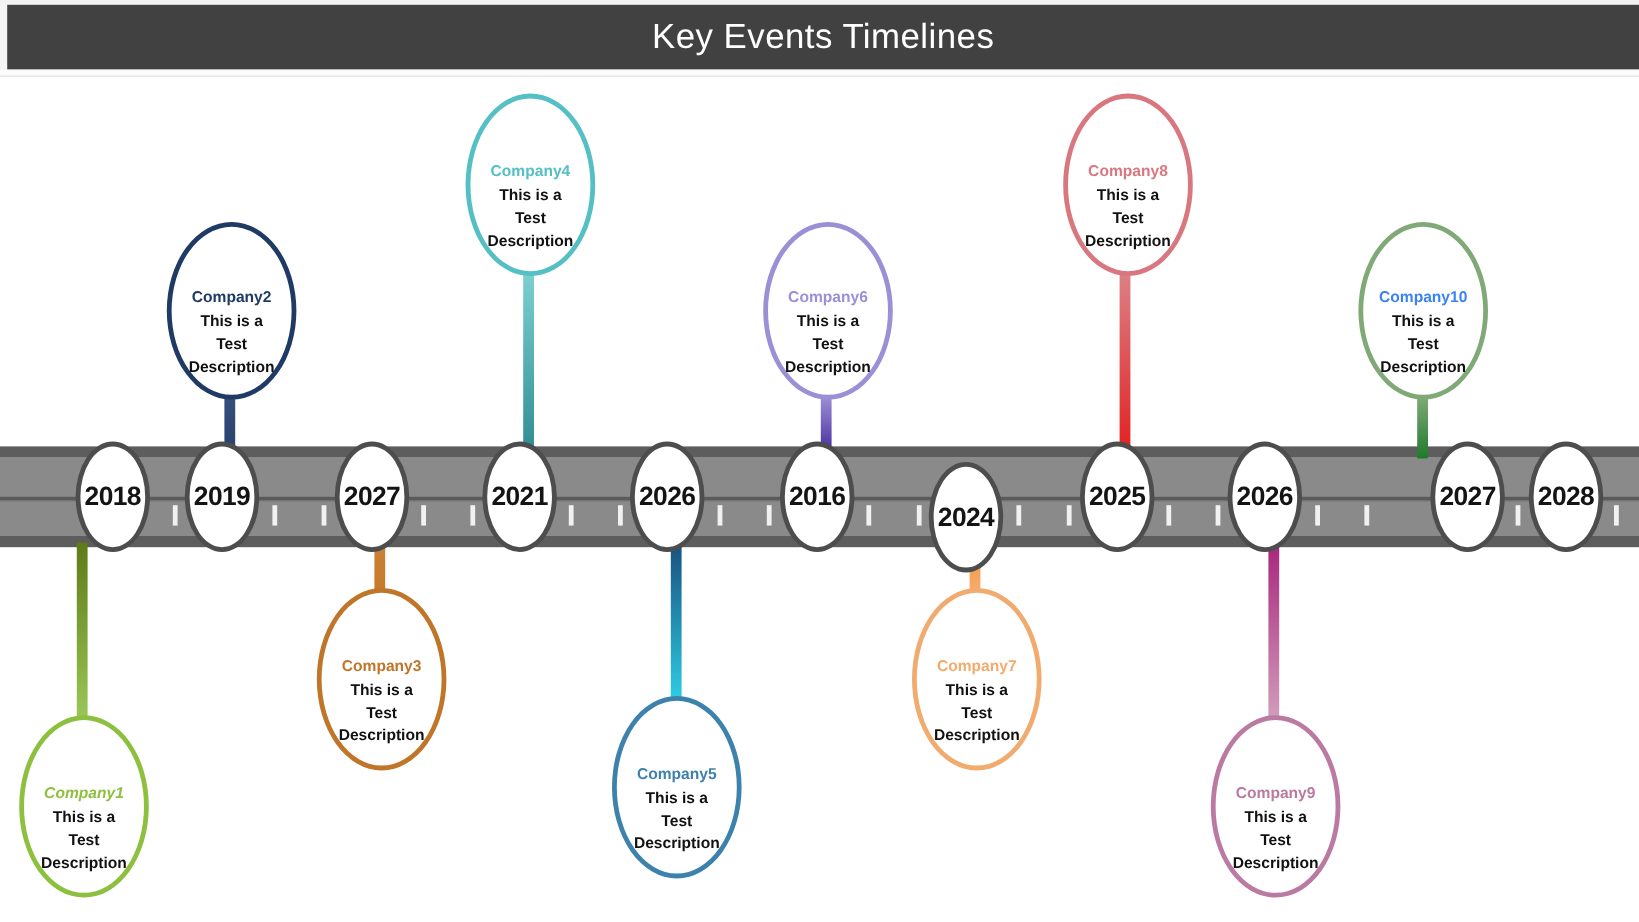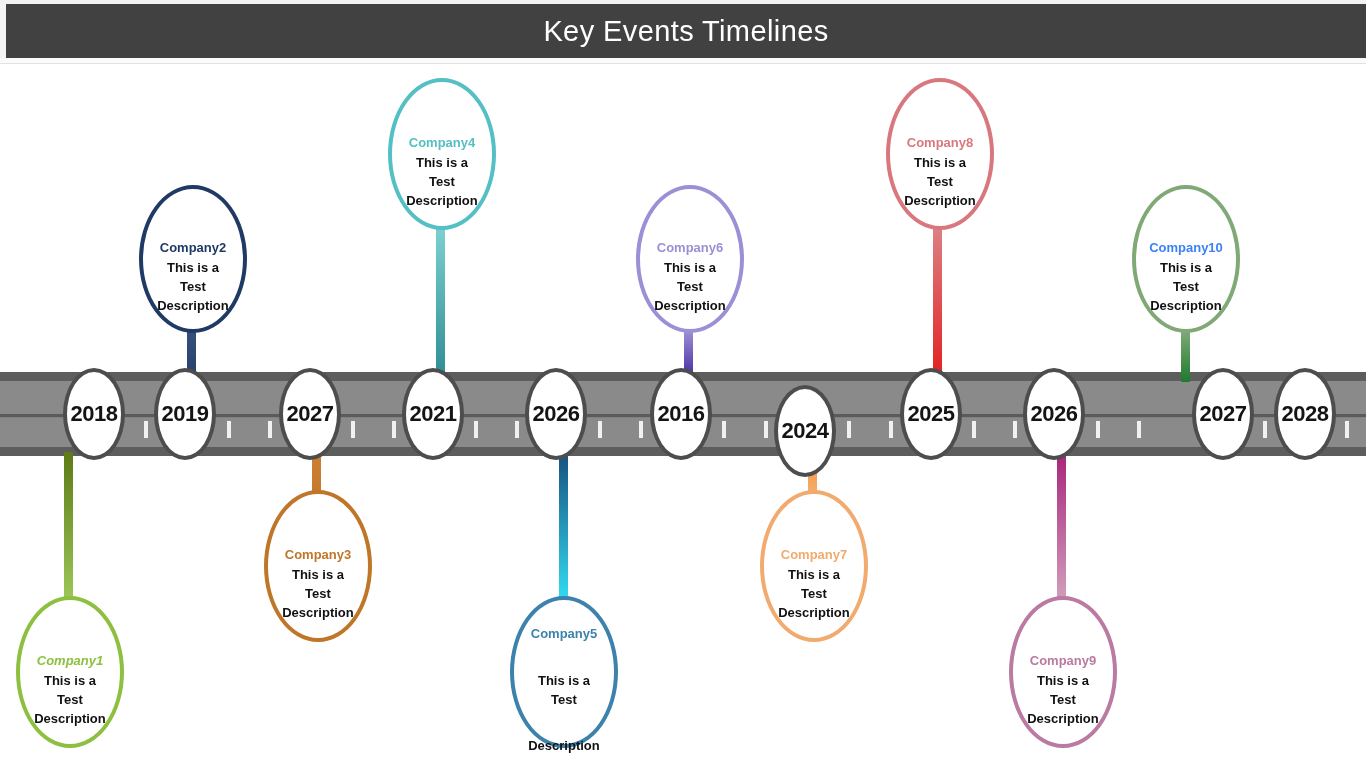--- a/index.html
+++ b/index.html
@@ -259,21 +259,21 @@
       <div class="bubble" style="left: 264px; top: 490px; width: 108px; height: 152px; border: 4px solid rgb(192, 118, 41);">
         <div class="bubble-company" style="color: rgb(192, 118, 41);">Company3</div>
         <div class="bubble-desc">This is a Test</div>
         <div class="bubble-desc">Description</div>
       </div>
       <div class="bubble" style="left: 388px; top: 78px; width: 108px; height: 152px; border: 4px solid rgb(84, 191, 196);">
         <div class="bubble-company" style="color: rgb(84, 191, 196);">Company4</div>
         <div class="bubble-desc">This is a Test</div>
         <div class="bubble-desc">Description</div>
       </div>
-      <div class="bubble" style="left: 510px; top: 596px; width: 108px; height: 152px; border: 4px solid rgb(61, 130, 172); gap: 27px;">
+      <div class="bubble" style="left: 510px; top: 580px; width: 108px; height: 152px; border: 4px solid rgb(61, 130, 172);">
         <div class="bubble-company" style="color: rgb(61, 130, 172);">Company5</div>
         <div class="bubble-desc">This is a Test</div>
         <div class="bubble-desc">Description</div>
       </div>
       <div class="bubble" style="left: 636px; top: 185px; width: 108px; height: 148px; border: 4px solid rgb(155, 143, 214);">
         <div class="bubble-company" style="color: rgb(155, 143, 214);">Company6</div>
         <div class="bubble-desc">This is a Test</div>
         <div class="bubble-desc">Description</div>
       </div>
       <div class="bubble" style="left: 760px; top: 490px; width: 108px; height: 152px; border: 4px solid rgb(242, 171, 110);">

